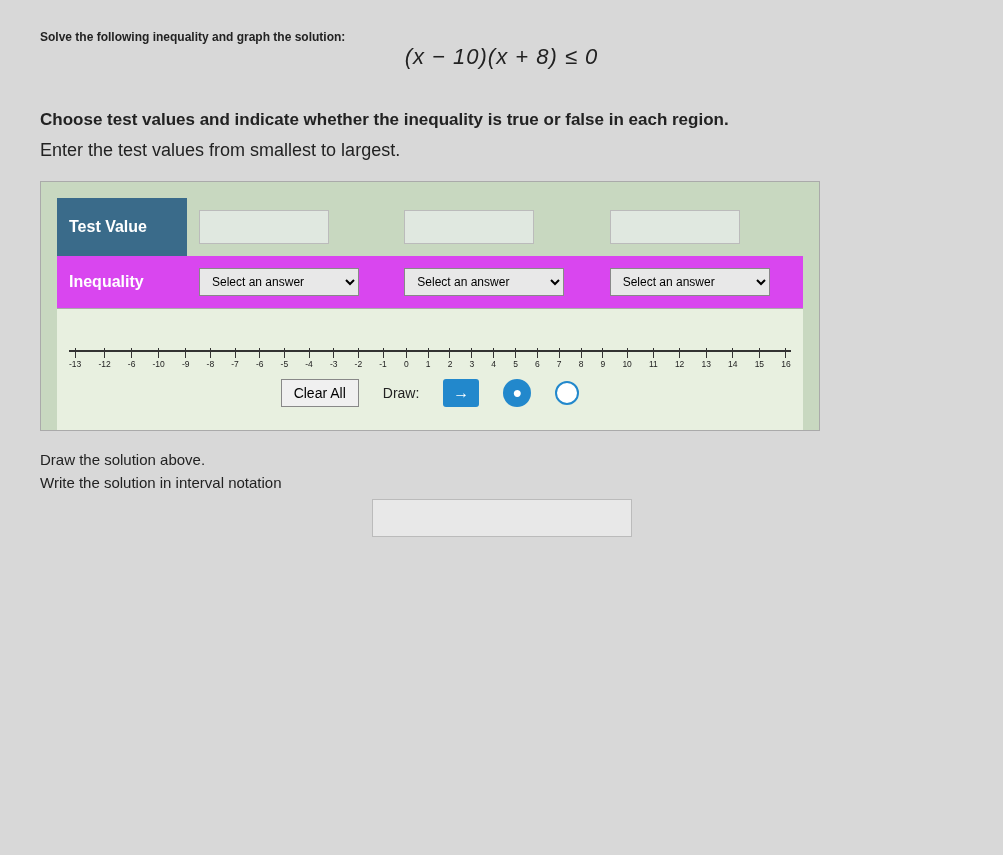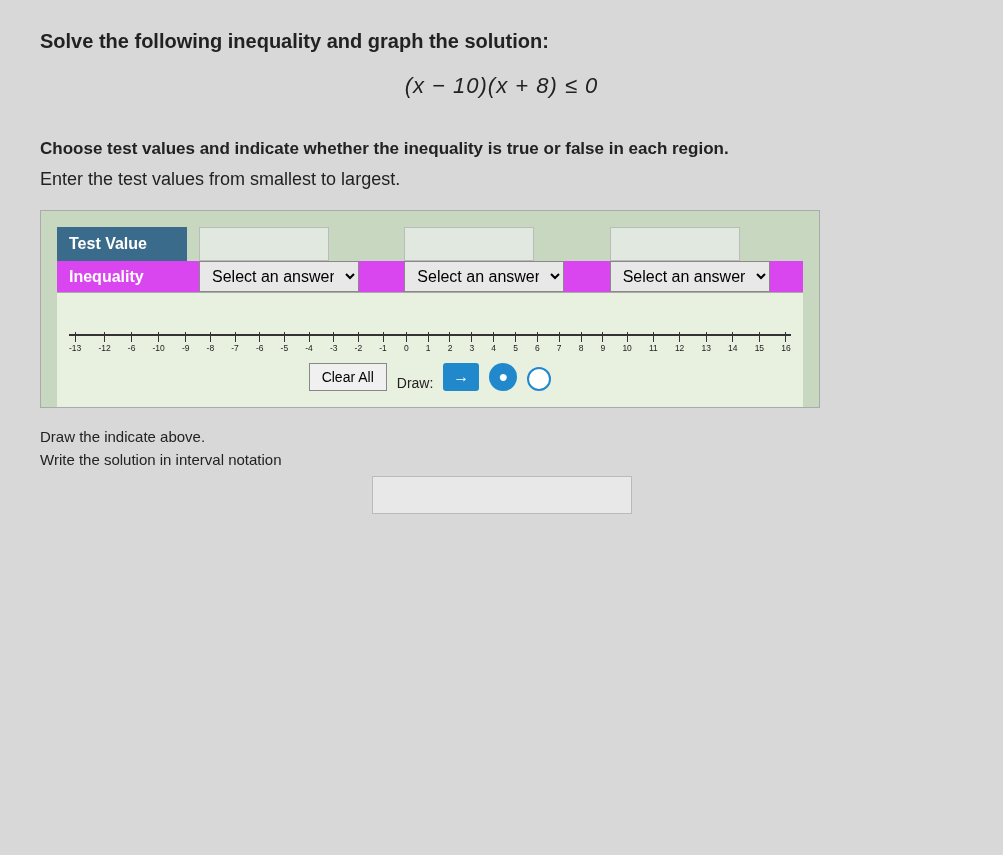--- a/index.html
+++ b/index.html
@@ -7,23 +7,23 @@
     body {
       font-family: Arial, sans-serif;
       background-color: #d8d8d8;
       min-height: 855px;
       width: 1003px;
       padding: 30px 40px;
       color: #222;
     }
 
     .problem-title {
-      font-size: 20px;
+      font-size: 12px;
       font-weight: bold;
-      margin-bottom: 20px;
+      margin-bottom: 0;
     }
 
     .math-expression {
       text-align: center;
       font-size: 22px;
       font-style: italic;
       margin-bottom: 40px;
       letter-spacing: 1px;
     }
 
@@ -45,21 +45,21 @@
       width: 780px;
     }
 
     .answer-table {
       width: 100%;
       border-collapse: collapse;
       margin-bottom: 0;
     }
 
     .answer-table td {
-      padding: 0 12px;
+      padding: 12px 12px;
       vertical-align: middle;
     }
 
     .row-header {
       background-color: #3a6b8a;
       color: white;
       font-weight: bold;
       font-size: 16px;
       width: 130px;
     }
@@ -73,38 +73,38 @@
     }
 
     .inequality-row td {
       background-color: #d946ef;
     }
 
     .select-dropdown {
       background-color: #e8e8e8;
       border: 1px solid #888;
       padding: 5px 8px;
-      font-size: 16px;
+      font-size: 12px;
       width: 160px;
       cursor: pointer;
       appearance: auto;
     }
 
     .number-line-container {
       background-color: #e8f0e0;
       border-top: 1px solid #aaa;
-      padding: 16px 12px 16px 12px;
+      padding: 16px 12px 23px 12px;
       margin-top: 0;
     }
 
     .controls-row {
       display: flex;
-      align-items: flex-end;
+      align-items: center;
       justify-content: center;
-      gap: 10px;
+      gap: 24px;
       margin-top: 6px;
     }
 
     .clear-all-btn {
       background-color: #f0f0f0;
       border: 1px solid #888;
       padding: 5px 12px;
       font-size: 14px;
       cursor: pointer;
     }
@@ -409,16 +409,16 @@
       <button class="clear-all-btn">Clear All</button>
       <span class="draw-label">Draw:</span>
       <button class="draw-tool-btn">→</button>
       <button class="draw-tool-dot">●</button>
       <div class="draw-tool-circle"></div>
     </div>
   </div>
 </div>
 
 <div class="footer-section">
-  <div class="footer-label">Draw the indicate above.</div>
+  <div class="footer-label">Draw the solution above.</div>
   <div class="footer-label-2">Write the solution in interval notation</div>
   <input type="text" class="interval-input" style="">
 </div>
 
 </body></html>

